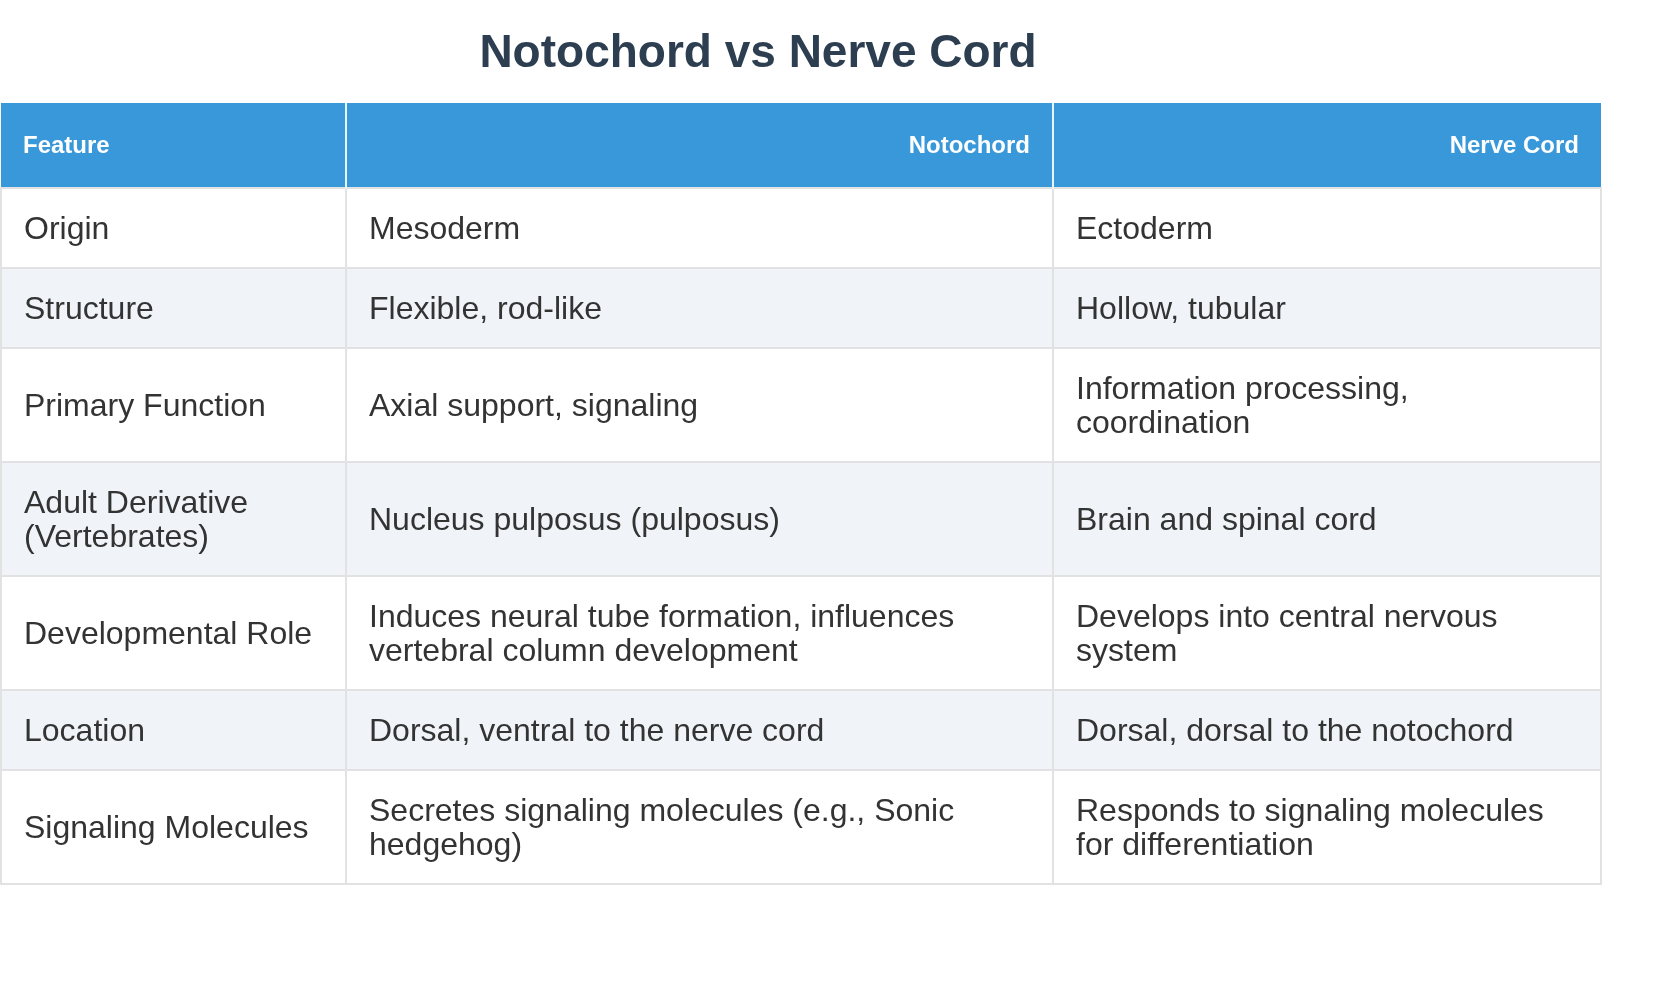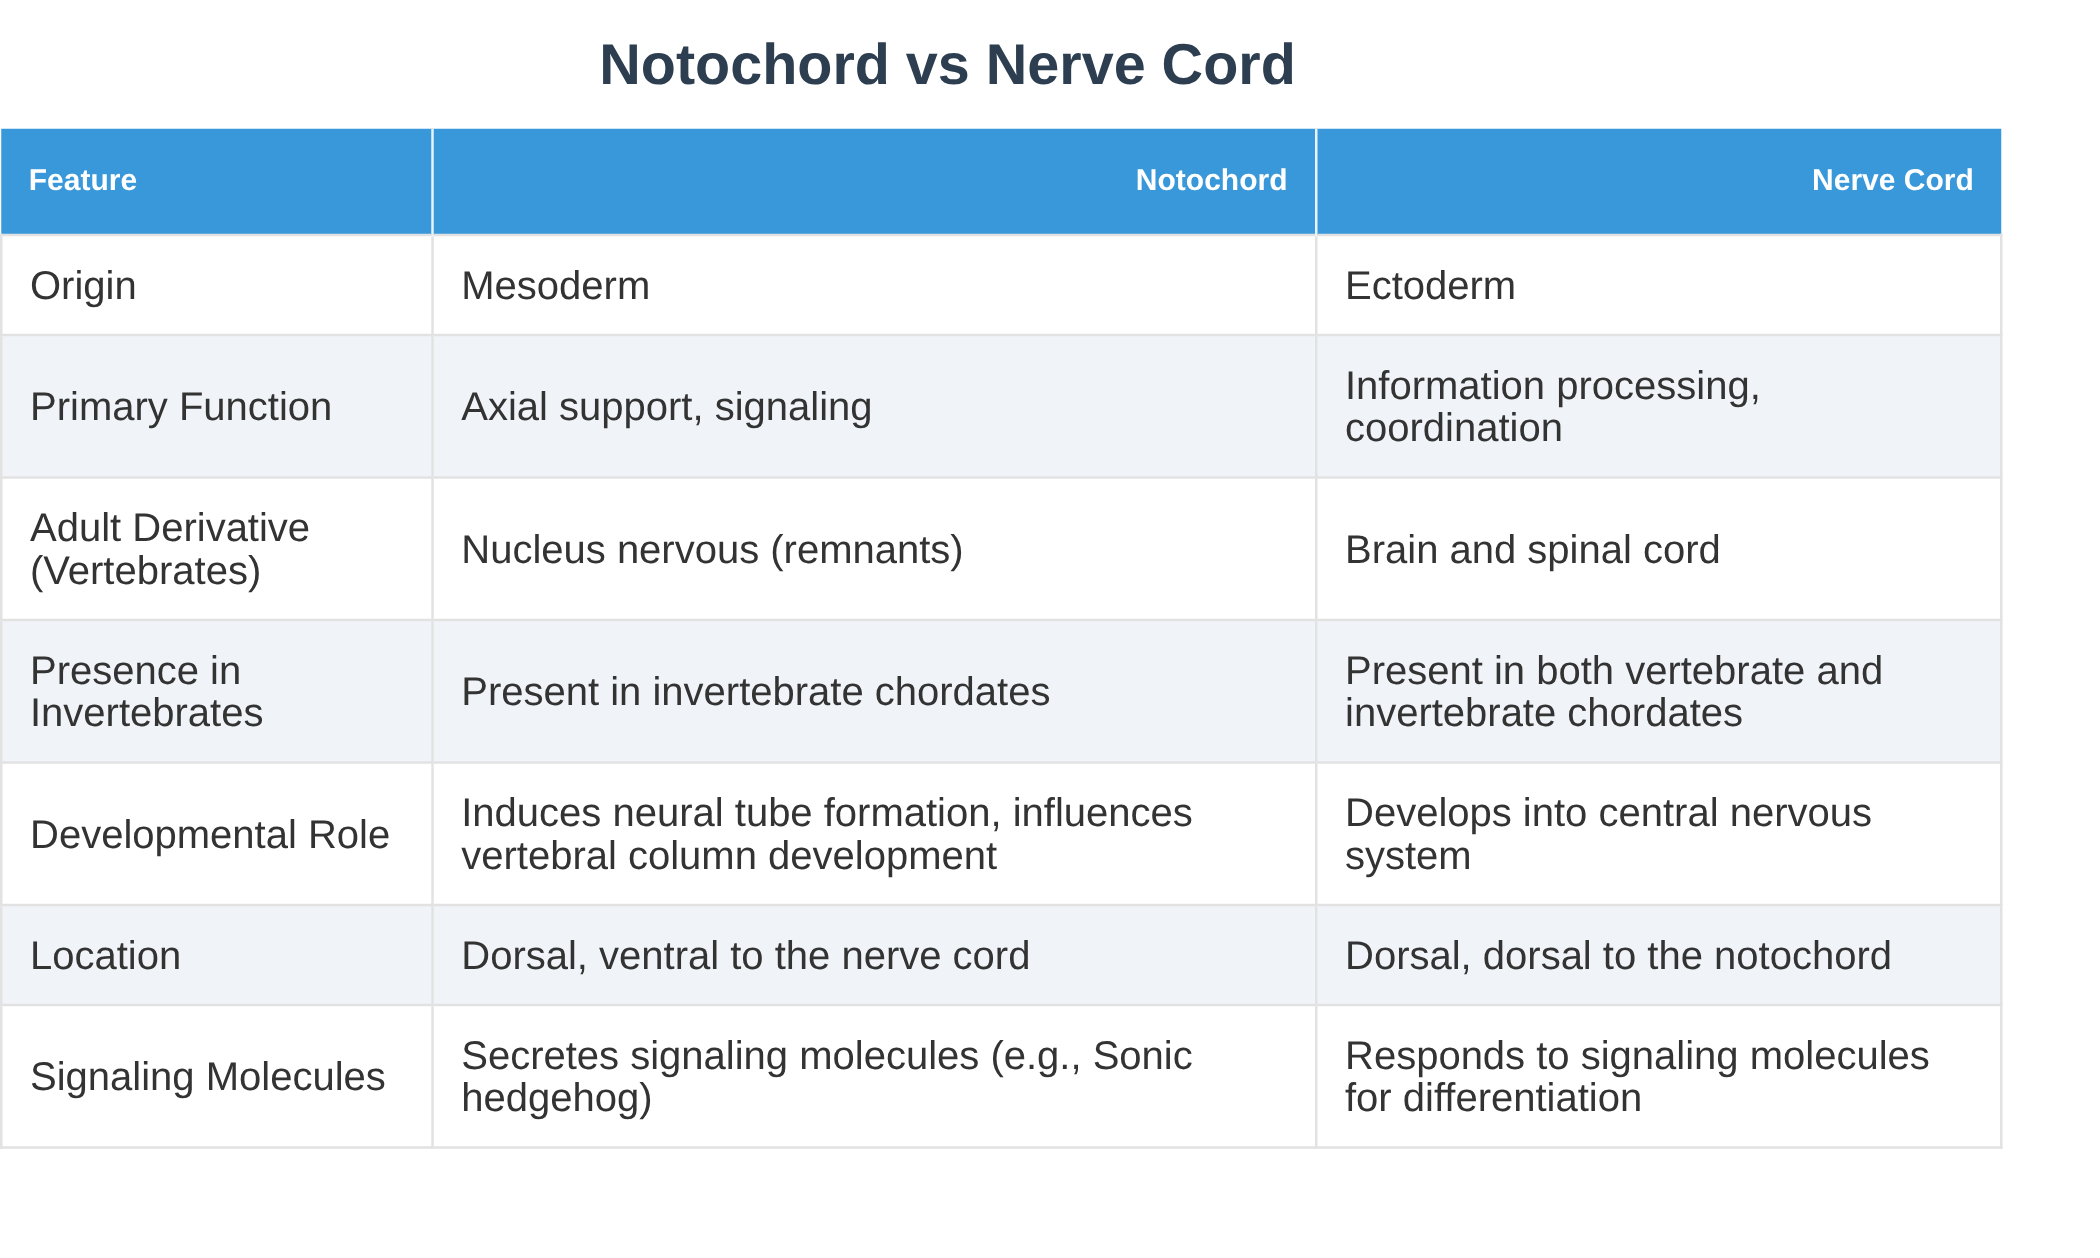--- a/index.html
+++ b/index.html
@@ -78,33 +78,33 @@
         <th>Nerve Cord</th>
       </tr>
     </thead>
     <tbody>
       <tr>
         <td>Origin</td>
         <td>Mesoderm</td>
         <td>Ectoderm</td>
       </tr>
       <tr>
+        <td>Structure</td>
+        <td>Flexible, rod-like</td>
+        <td>Hollow, tubular</td>
+      </tr>
+      <tr>
         <td>Primary Function</td>
         <td>Axial support, signaling</td>
         <td>Information processing, coordination</td>
       </tr>
       <tr>
         <td>Adult Derivative (Vertebrates)</td>
-        <td>Nucleus nervous (remnants)</td>
+        <td>Nucleus pulposus (pulposus)</td>
         <td>Brain and spinal cord</td>
-      </tr>
-      <tr>
-        <td>Presence in Invertebrates</td>
-        <td>Present in invertebrate chordates</td>
-        <td>Present in both vertebrate and invertebrate chordates</td>
       </tr>
       <tr>
         <td>Developmental Role</td>
         <td>Induces neural tube formation, influences vertebral column development</td>
         <td>Develops into central nervous system</td>
       </tr>
       <tr>
         <td>Location</td>
         <td>Dorsal, ventral to the nerve cord</td>
         <td>Dorsal, dorsal to the notochord</td>

